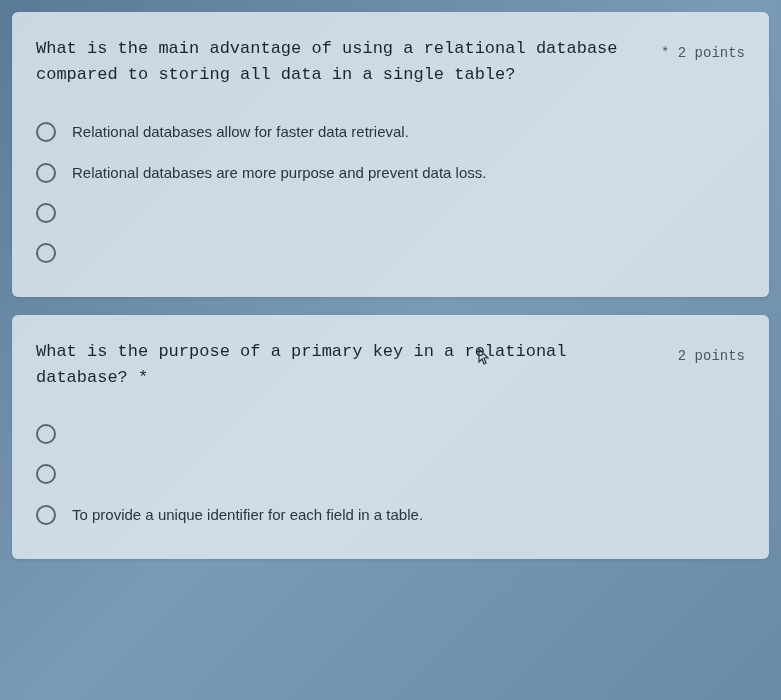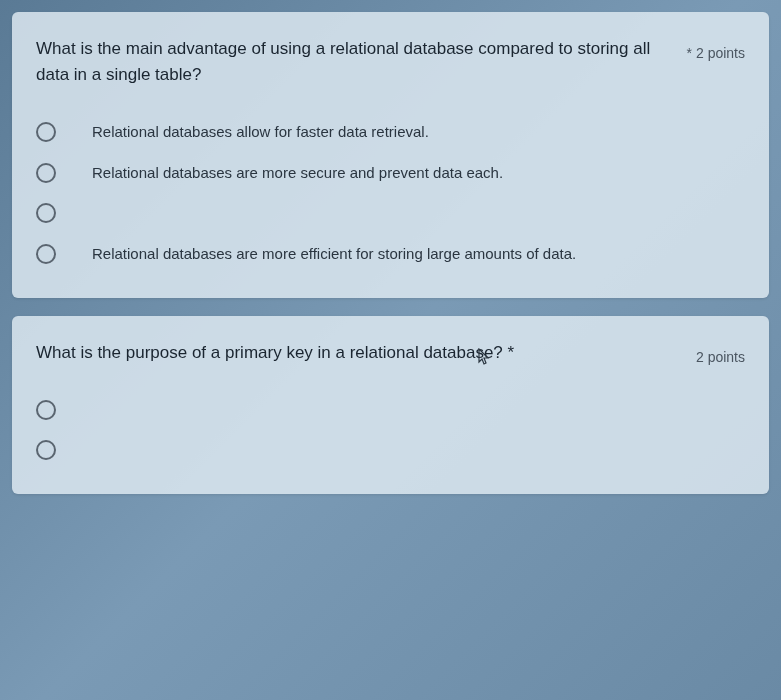--- a/index.html
+++ b/index.html
@@ -20,20 +20,21 @@
       border-radius: 6px;
       padding: 24px 24px 24px 24px;
       margin: 8px 12px 18px 12px;
       box-shadow: 0 1px 3px rgba(0,0,0,0.1);
     }
     .question-header {
       display: flex;
       justify-content: flex-end;
       align-items: flex-start;
       margin-bottom: 24px;
+      font-family: Liberation Mono, monospace;
     }
     .question-text {
       font-size: 17px;
       font-weight: 500;
       color: #1a2530;
       line-height: 1.5;
       flex: 1;
       padding-right: 16px;
     }
     .points-label {
@@ -43,21 +44,20 @@
       margin-top: 9px;
     }
     .required-marker {
       color: #4a5560;
     }
     .option-row {
       display: flex;
       align-items: center;
       padding: 10px 0;
       cursor: pointer;
-      gap: 20px;
     }
     .option-row-multiline {
       display: flex;
       align-items: center;
       padding: 10px 0;
       cursor: pointer;
     }
     .radio-circle {
       width: 20px;
       height: 20px;
@@ -101,47 +101,50 @@
         <span>2 points</span>
       </div>
     </div>
 
     <div class="option-row">
       <div class="radio-circle"></div>
       <div class="option-text">Relational databases allow for faster data retrieval.</div>
     </div>
     <div class="option-row">
       <div class="radio-circle"></div>
-      <div class="option-text">Relational databases are more secure and prevent data each.</div>
+      <div class="option-text">Relational databases are more purpose and prevent data loss.</div>
     </div>
     <div class="option-row-multiline">
       <div class="radio-circle"></div>
     </div>
     <div class="option-row">
       <div class="radio-circle"></div>
-      <div class="option-text">Relational databases are more efficient for storing large amounts of data.</div>
     </div>
   </div>
 
   <div class="question-card">
     <div class="question-header">
       <div class="question-text">
         <span>What is the purpose of a primary key in a relational database? *</span>
       </div>
       <div class="points-label">
         <span>2 points</span>
       </div>
     </div>
 
     <div class="option-row">
       <div class="radio-circle"></div>
     </div>
     <div class="option-row">
       <div class="radio-circle"></div>
     </div>
+    <div class="option-row">
+      <div class="radio-circle"></div>
+      <div class="option-text">To provide a unique identifier for each field in a table.</div>
+    </div>
   </div>
 
   <div class="cursor-icon">
     <svg width="14" height="18" viewBox="0 0 14 18">
       <path d="M1 1 L1 14 L4 11 L6 16 L8 15 L6 10 L10 10 Z" fill="none" stroke="#2a3540" stroke-width="1.2"></path>
     </svg>
   </div>
 
 </div>
 

